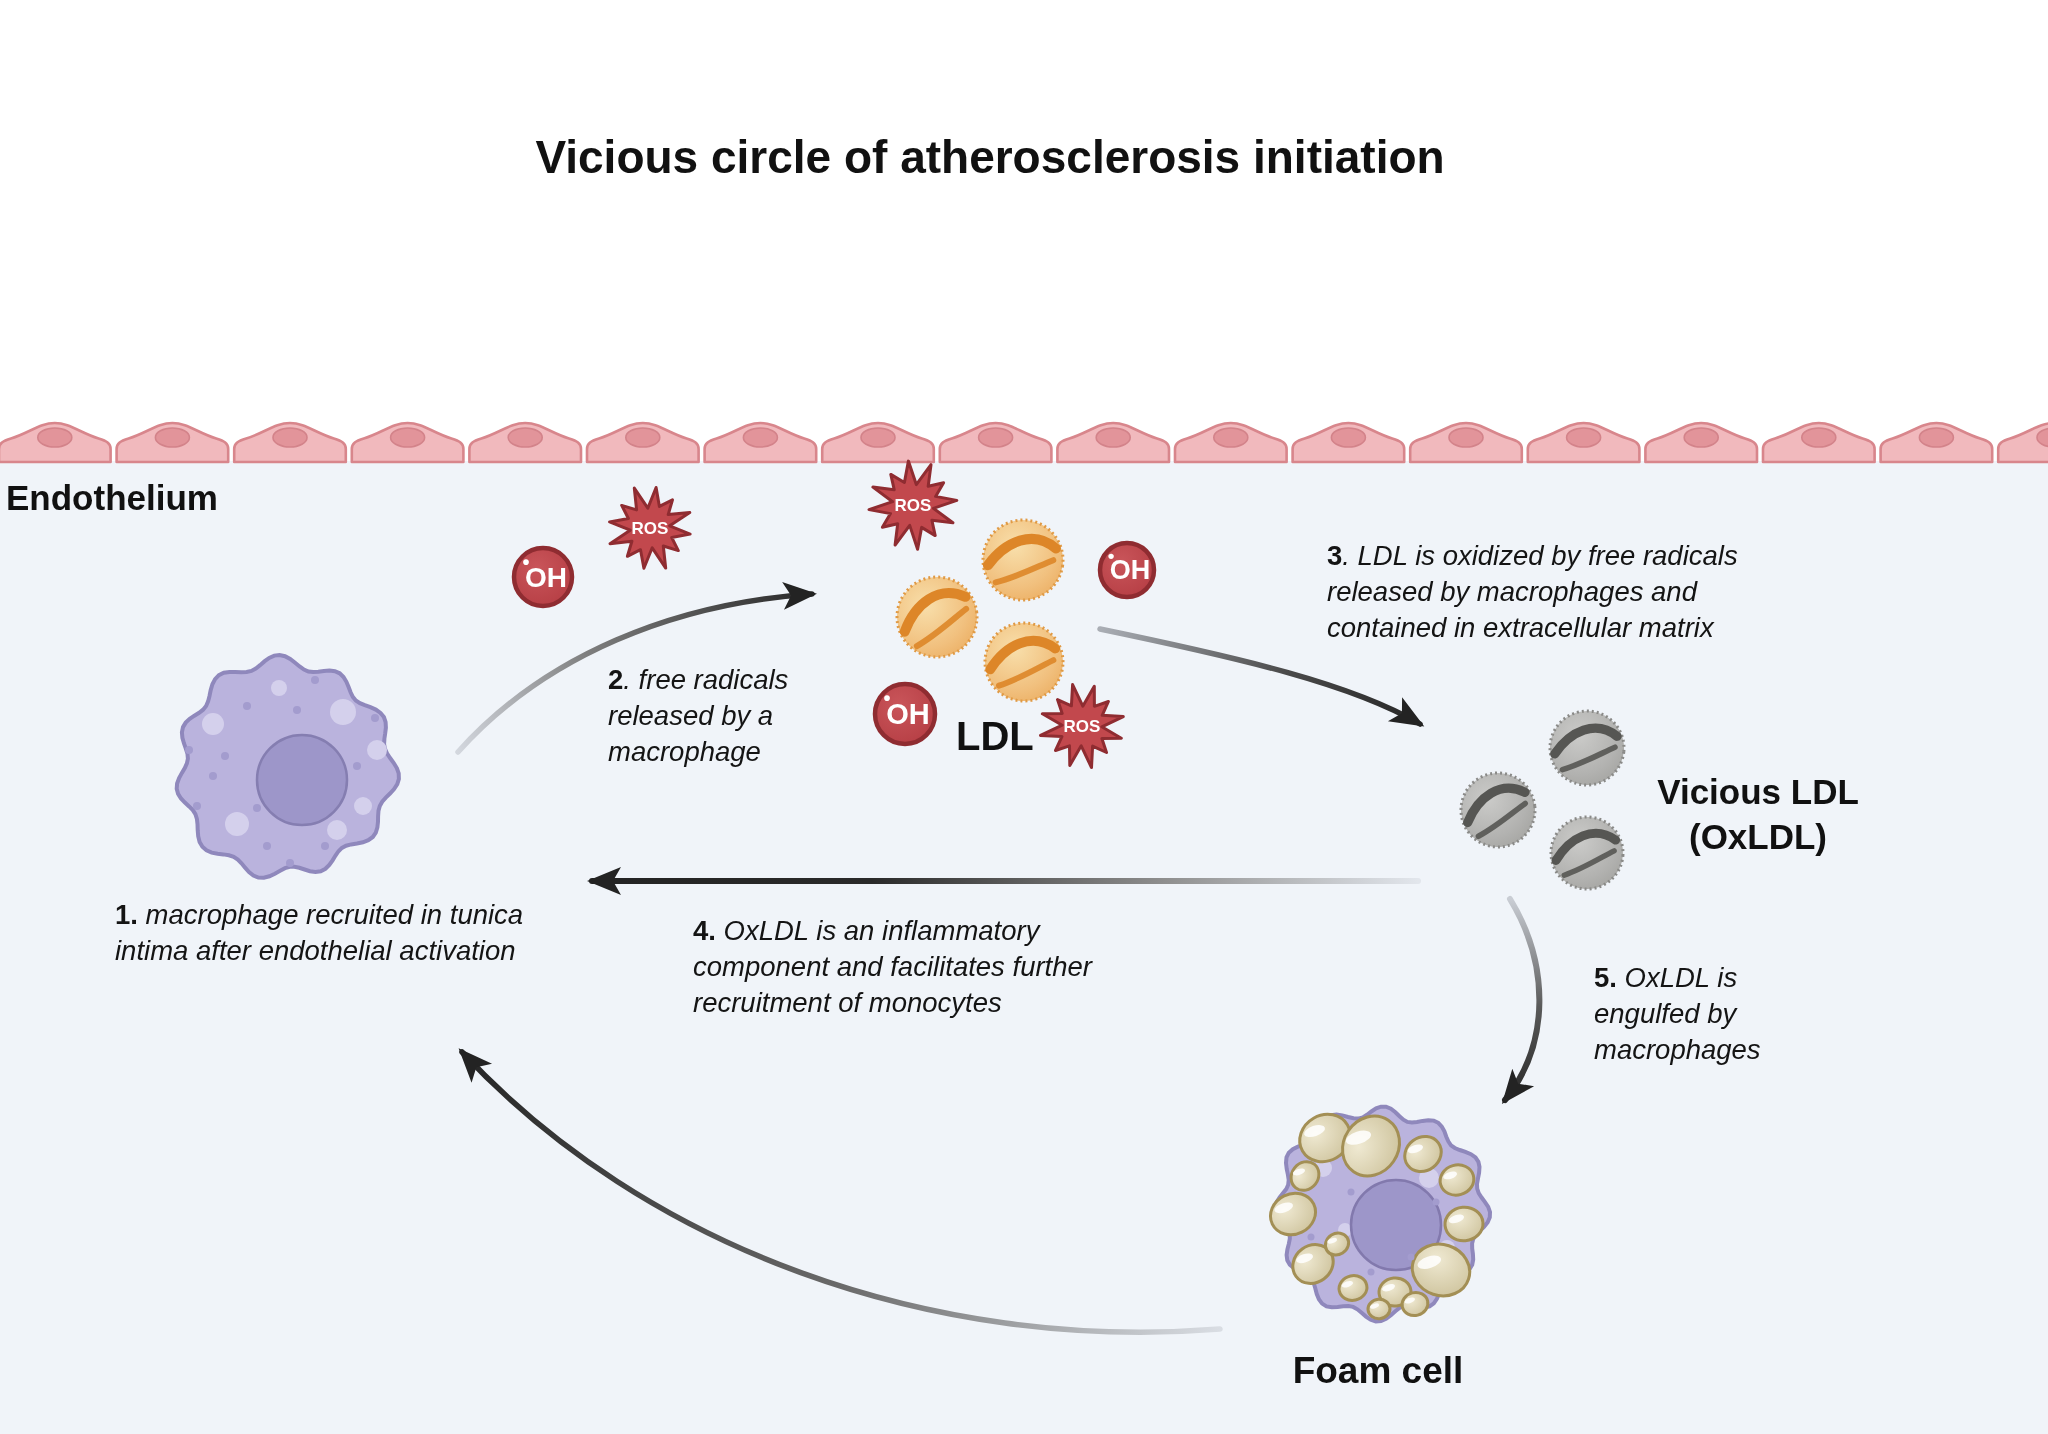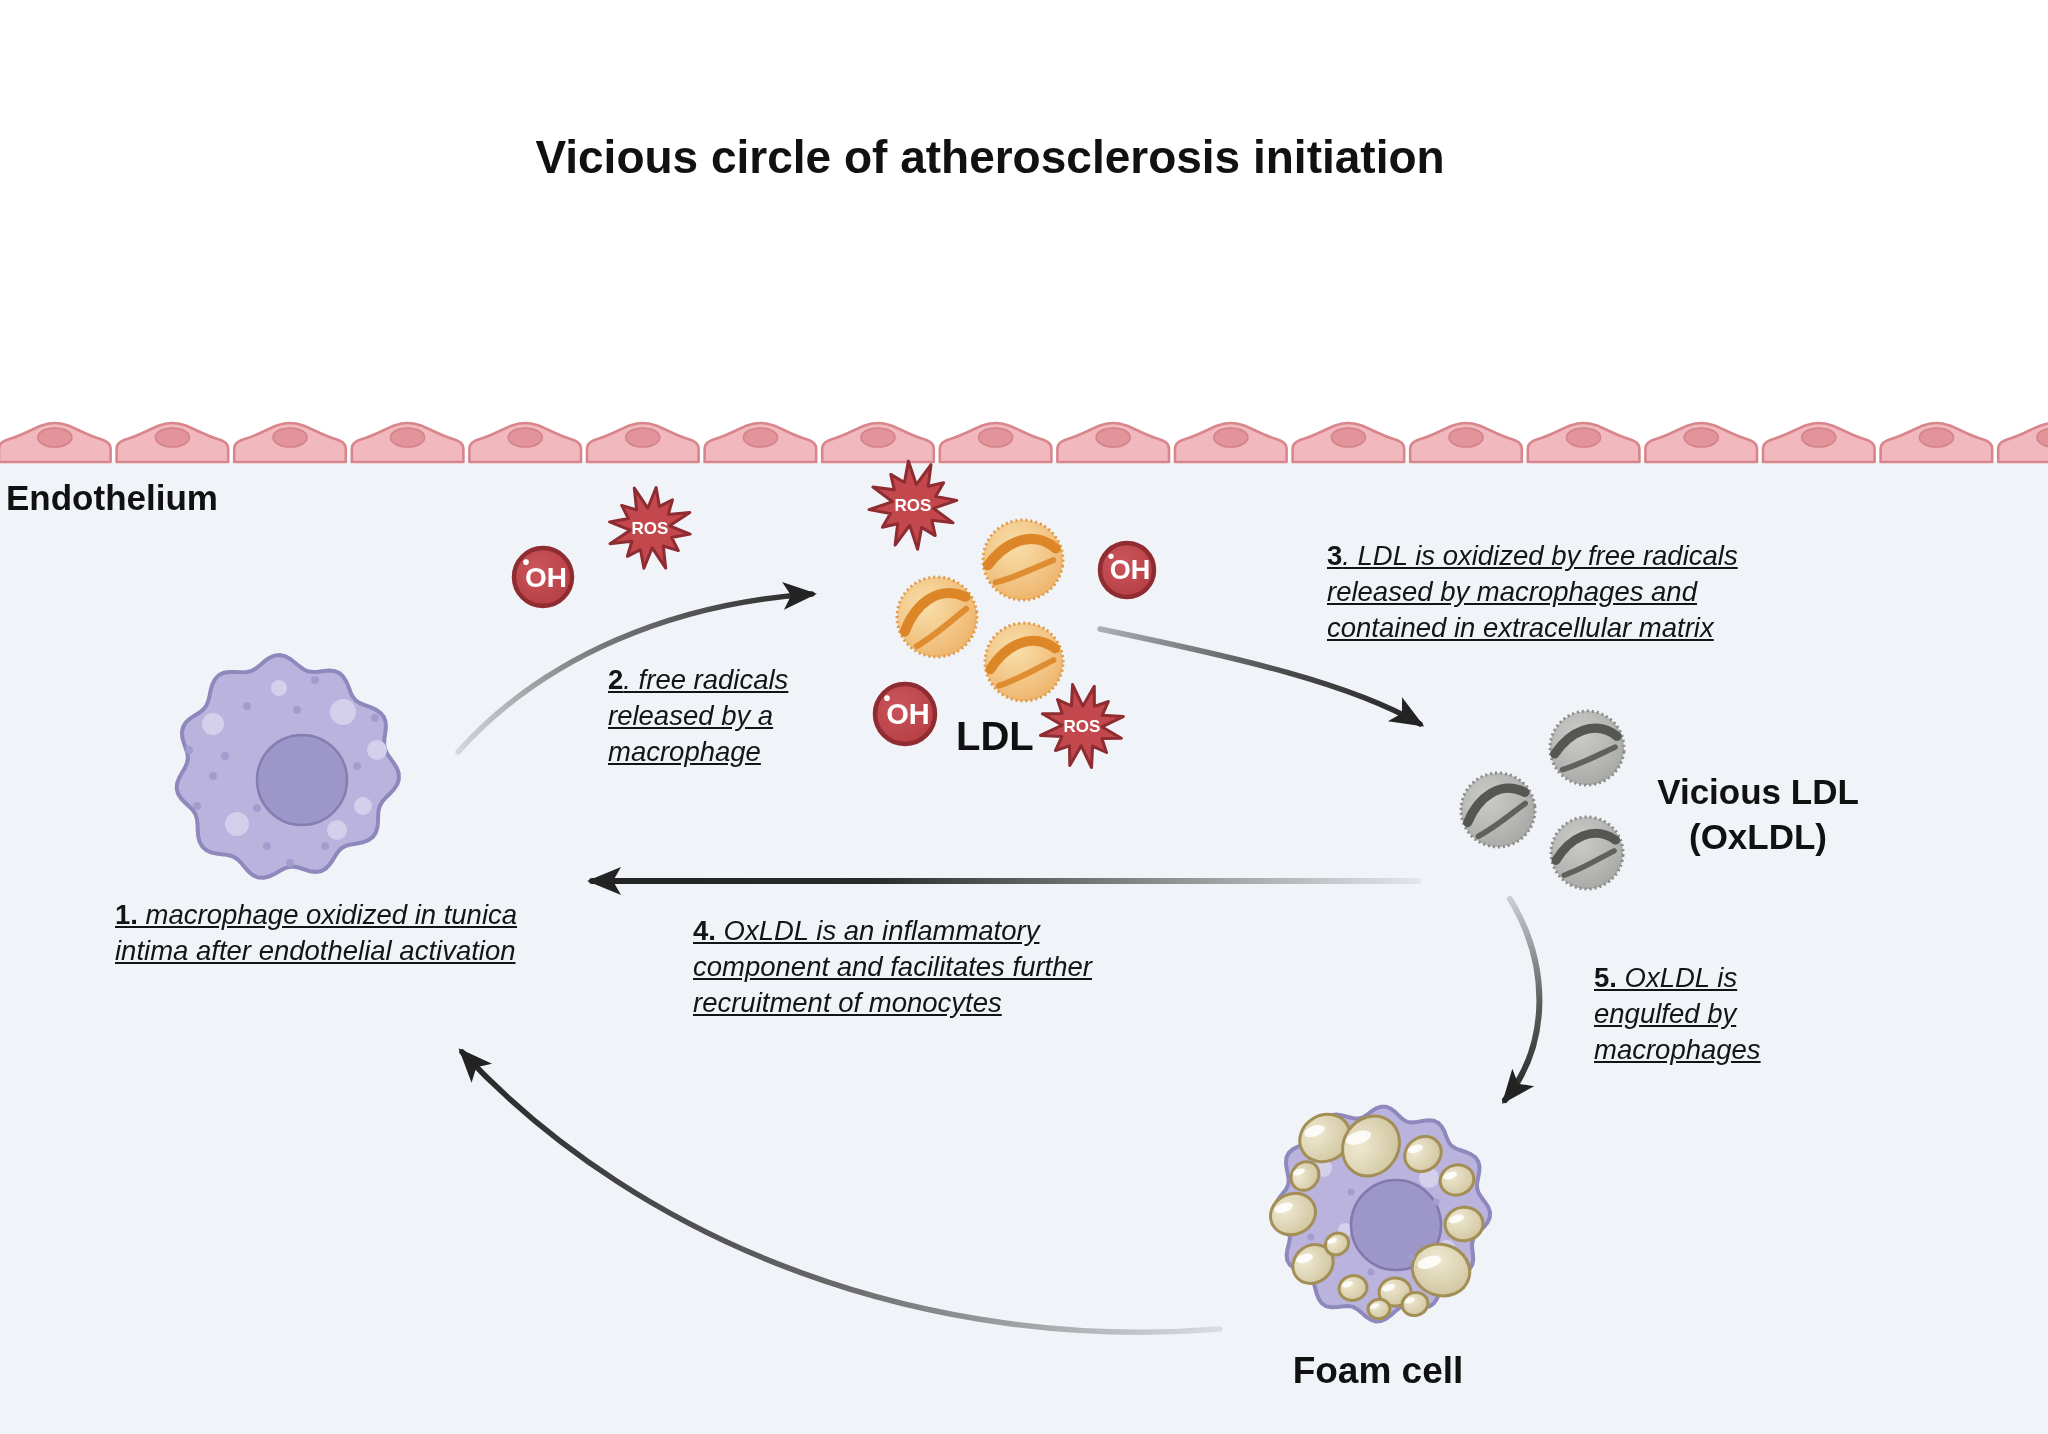--- a/index.html
+++ b/index.html
@@ -10,21 +10,21 @@
   }
   #scene { position:absolute; left:0; top:0; }
   .overlay { position:absolute; left:0; top:0; width:1668px; height:1434px; pointer-events:none; }
   .lbl { position:absolute; font-weight:700; color:#111; white-space:nowrap; }
   .title { left:990px; top:130px; transform:translateX(-50%); font-size:46px; }
   .lumen { right:38px; top:322px; font-size:35px; }
   .endo  { left:6px;  top:478px; font-size:35px; }
   .ldl-lbl { left:956px; top:714px; font-size:40px; }
   .oxldl-lbl { left:1758px; top:770px; transform:translateX(-50%); font-size:35px; text-align:center; line-height:1.28; white-space:nowrap; }
   .foam-lbl { left:1378px; top:1350px; transform:translateX(-50%); font-size:37px; }
-  .step { position:absolute; font-size:27.5px; line-height:1.3; color:#141414;text-decoration:underline; }
+  .step { position:absolute; font-size:27.5px; line-height:1.3; color:#141414; }
   .step .num { font-weight:700; font-style:normal; }
   .step .txt { font-style:italic; }
   .step1 { left:115px;  top:897px;  width:462px; }
   .step2 { left:608px;  top:662px;  width:218px; }
   .step3 { left:1327px; top:538px;  width:452px; }
   .step4 { left:693px;  top:913px;  width:482px; }
   .step5 { left:1594px; top:960px;  width:254px; }
   .step6 { left:693px;  top:1149px; width:402px; }
   svg text { font-family:"Liberation Sans", sans-serif; }
   .badge-txt { font-weight:700; fill:#ffffff; }
@@ -327,18 +327,18 @@
 <div class="overlay">
   <div class="lbl title">Vicious circle of atherosclerosis initiation</div>
   <div class="lbl endo">Endothelium</div>
   <div class="lbl ldl-lbl">LDL</div>
   <div class="lbl oxldl-lbl">
     <div>Vicious LDL</div>
     <div>(OxLDL)</div>
   </div>
   <div class="lbl foam-lbl">Foam cell</div>
 
-  <div class="step step1"><span class="num">1.</span><span class="txt"> macrophage oxidized in tunica intima after endothelial activation</span></div>
+  <div class="step step1"><span class="num">1.</span><span class="txt"> macrophage recruited in tunica intima after endothelial activation</span></div>
   <div class="step step2"><span class="num">2</span><span class="txt">. free radicals released by a macrophage</span></div>
   <div class="step step3"><span class="num">3</span><span class="txt">. LDL is oxidized by free radicals released by macrophages and contained in extracellular matrix</span></div>
   <div class="step step4"><span class="num">4.</span><span class="txt"> OxLDL is an inflammatory component and facilitates further recruitment of monocytes</span></div>
   <div class="step step5"><span class="num">5.</span><span class="txt"> OxLDL is engulfed by macrophages</span></div>
 </div>
 
 </body></html>

